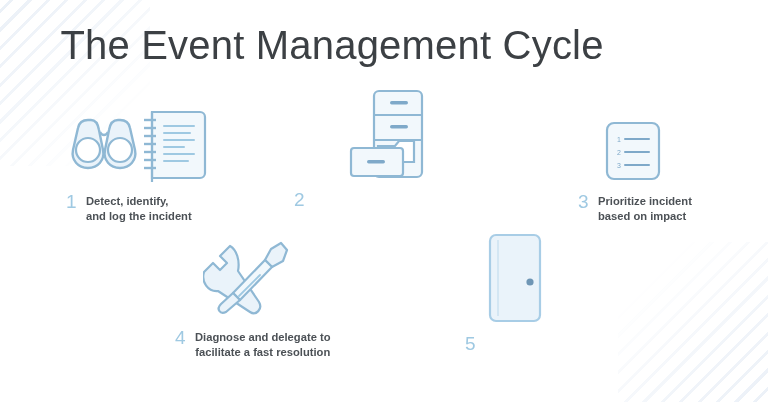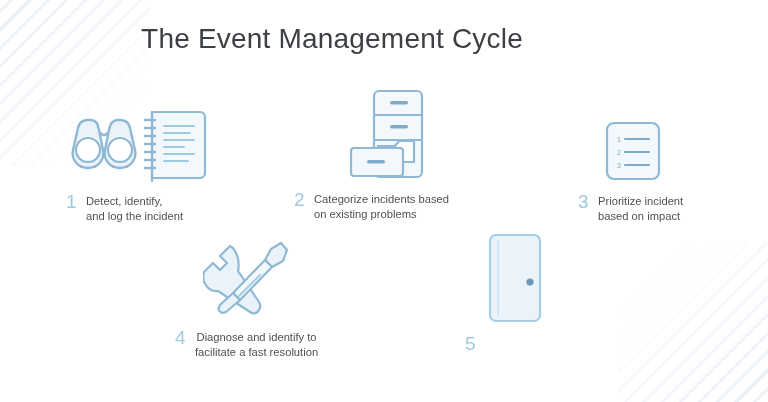--- a/index.html
+++ b/index.html
@@ -46,21 +46,21 @@
     -webkit-mask-image: linear-gradient(315deg, rgba(0,0,0,1) 0%, rgba(0,0,0,0.55) 45%, rgba(0,0,0,0) 82%);
     mask-image: linear-gradient(315deg, rgba(0,0,0,1) 0%, rgba(0,0,0,0.55) 45%, rgba(0,0,0,0) 82%);
   }
 
   .title {
     position: absolute;
     top: 23px;
     left: 0;
     width: 664px;
     text-align: center;
-    font-size: 28px;
+    font-size: 40px;
     font-weight: 400;
     color: #3c4044;
     letter-spacing: 0.2px;
   }
 
   .step {
     position: absolute;
   }
   .icon-wrap {
     display: flex;
@@ -79,20 +79,21 @@
     line-height: 15px;
     width: 20px;
     flex: none;
     text-align: left;
   }
   .step-text {
     font-size: 11.2px;
     line-height: 15px;
     color: #4c5156;
     white-space: pre-line;
+    font-weight: bold;
   }
   .step-text.center { text-align: center; }
 
   
   #step-1 { left: 52px;  top: 104px; width: 200px; }
   #step-2 { left: 288px; top: 88px;  width: 210px; }
   #step-3 { left: 570px; top: 104px; width: 190px; }
   #step-4 { left: 165px; top: 240px; width: 210px; }
   #step-5 { left: 455px; top: 232px; width: 200px; }
 
@@ -173,22 +174,20 @@
         <rect x="47" y="37" width="18" height="3.4" rx="1.7" fill="#7fa9c9"></rect>
 
         <path d="M35 74 v-16 h17 l4 -5 h15 v21 z" fill="#ffffff" stroke="#8fb8d4" stroke-width="2.2"></path>
 
         <rect x="8" y="60" width="52" height="28" rx="3" fill="#f2f8fc" stroke="#8fb8d4" stroke-width="2.2"></rect>
         <rect x="24" y="72" width="18" height="3.4" rx="1.7" fill="#7fa9c9"></rect>
       </svg>
     </div>
     <div class="caption">
       <span class="step-num">2</span>
-      <span class="step-text">Categorize incidents based
-on existing problems</span>
     </div>
   </div>
 
   <div class="step" id="step-3">
     <div class="icon-wrap">
       <svg width="58" height="62" viewBox="0 0 58 62" fill="none">
         <rect x="3" y="3" width="52" height="56" rx="7" fill="#f2f8fc" stroke="#8fb8d4" stroke-width="2.2"></rect>
         <text x="13" y="22" font-family="Liberation Sans, sans-serif" font-size="7" fill="#7fa9c9">1</text>
         <text x="13" y="35" font-family="Liberation Sans, sans-serif" font-size="7" fill="#7fa9c9">2</text>
         <text x="13" y="48" font-family="Liberation Sans, sans-serif" font-size="7" fill="#7fa9c9">3</text>
@@ -219,21 +218,21 @@
         <g stroke="#8fb8d4" stroke-width="2.2" fill="#eaf3fa" stroke-linejoin="round">
           <path d="M78 3 L68 9 L62 20 L69 27 L80 21 L84 10 Z"></path>
           <path d="M62 20 L30 53 L37 60 L69 27 Z" fill="#f2f8fc"></path>
           <path d="M30 53 L18 64 C13 69 17 75 23 72 L37 60 Z"></path>
         </g>
         <path d="M36 56 L57 35" stroke="#9fc9e2" stroke-width="1.8" stroke-linecap="round"></path>
       </svg>
     </div>
     <div class="caption">
       <span class="step-num">4</span>
-      <span class="step-text center">Diagnose and identify to
+      <span class="step-text center">Diagnose and delegate to
 facilitate a fast resolution</span>
     </div>
   </div>
 
   <div class="step" id="step-5">
     <div class="icon-wrap">
       <svg width="58" height="92" viewBox="0 0 58 92" fill="none">
         <rect x="3" y="3" width="50" height="86" rx="6" fill="#eaf3fa" stroke="#a8cde6" stroke-width="2.2"></rect>
         <path d="M11 8 v76" stroke="#d3e6f3" stroke-width="2"></path>
         <circle cx="43" cy="50" r="3.6" fill="#6f96b5"></circle>

